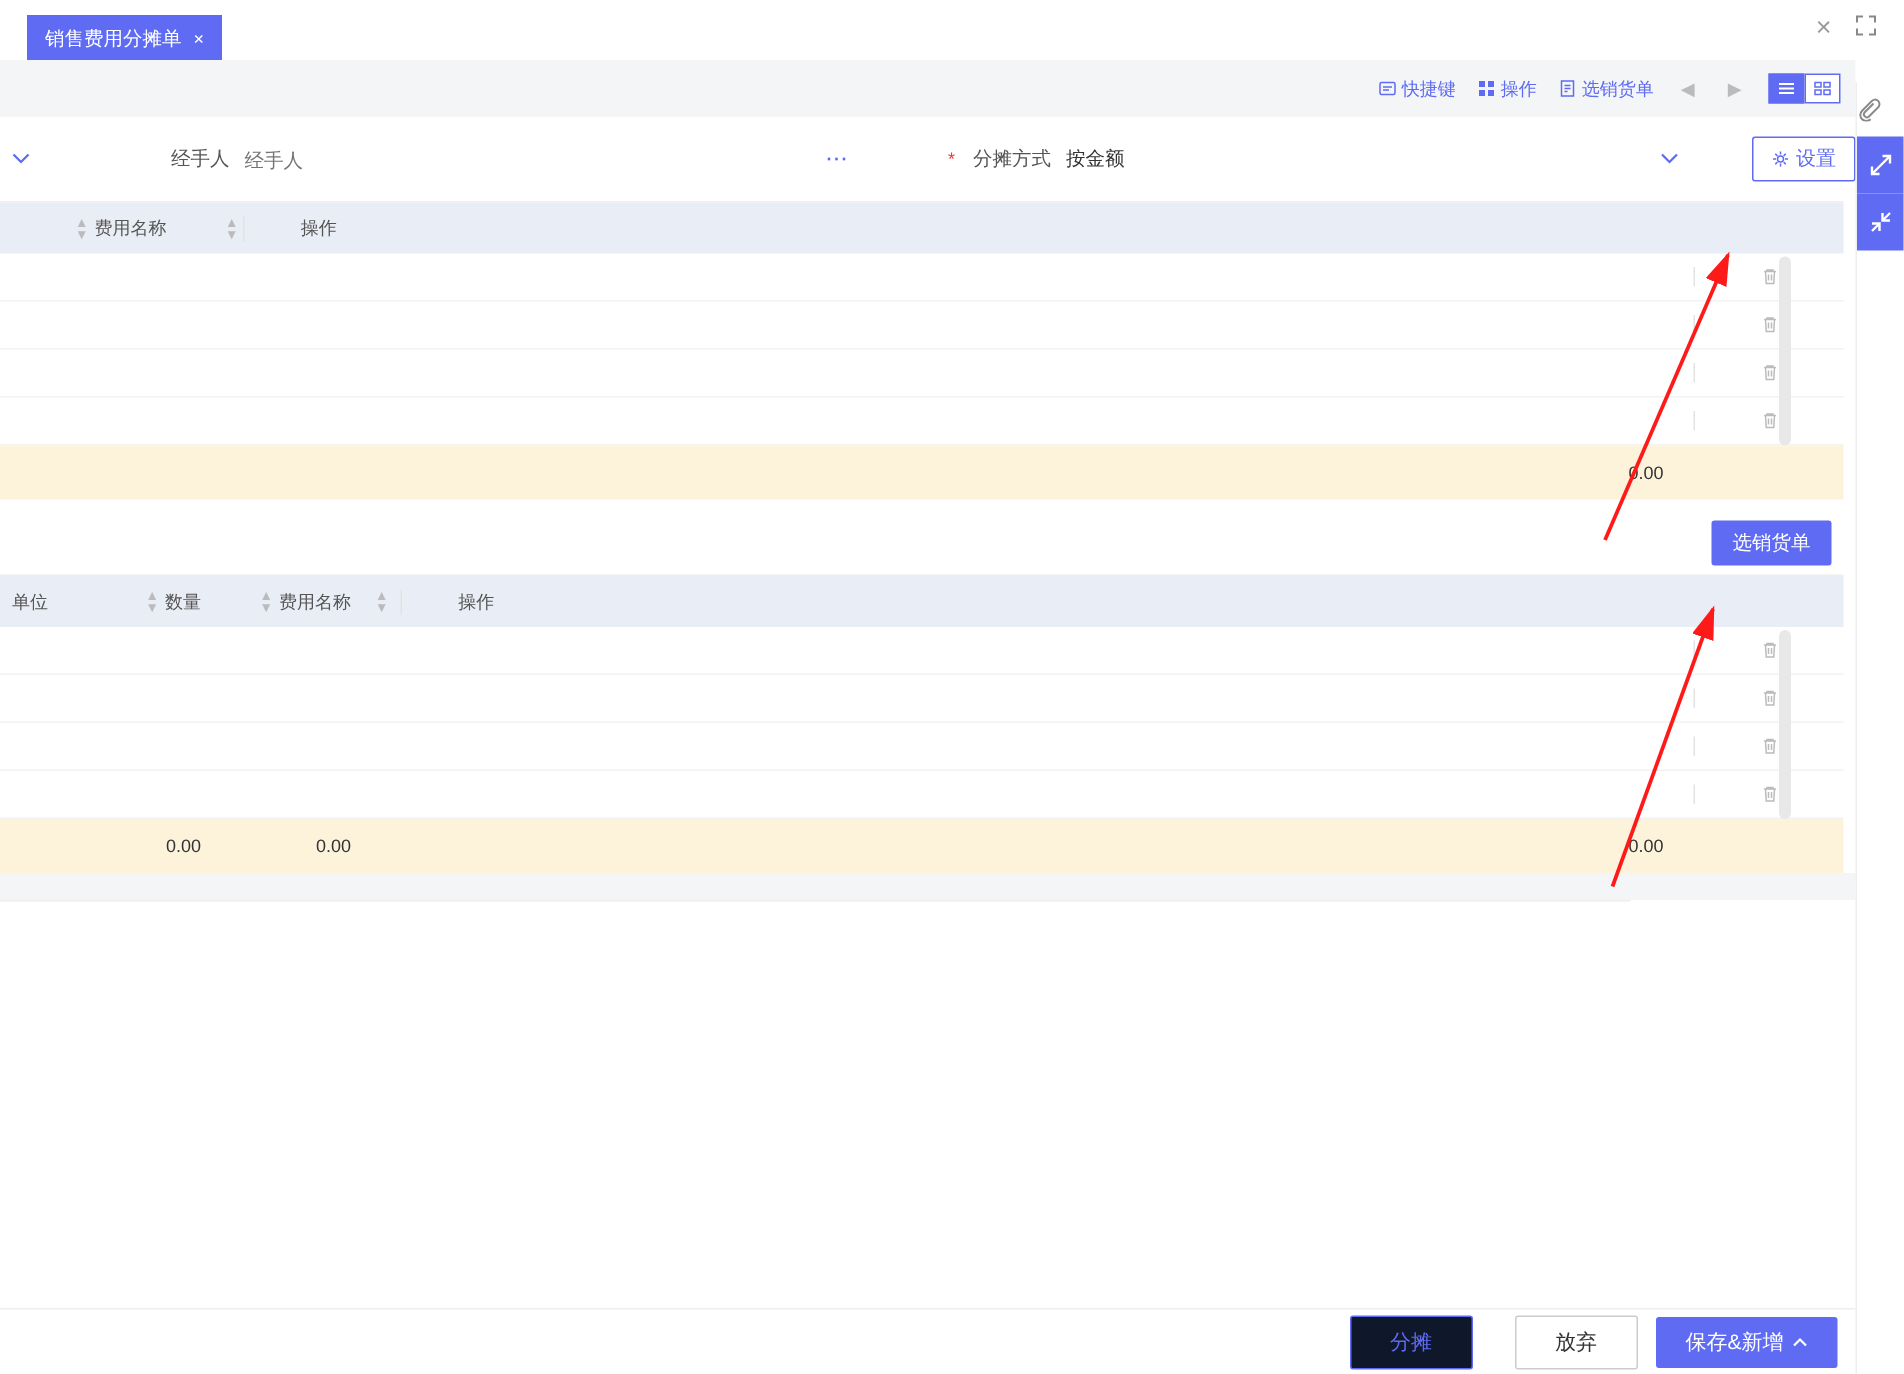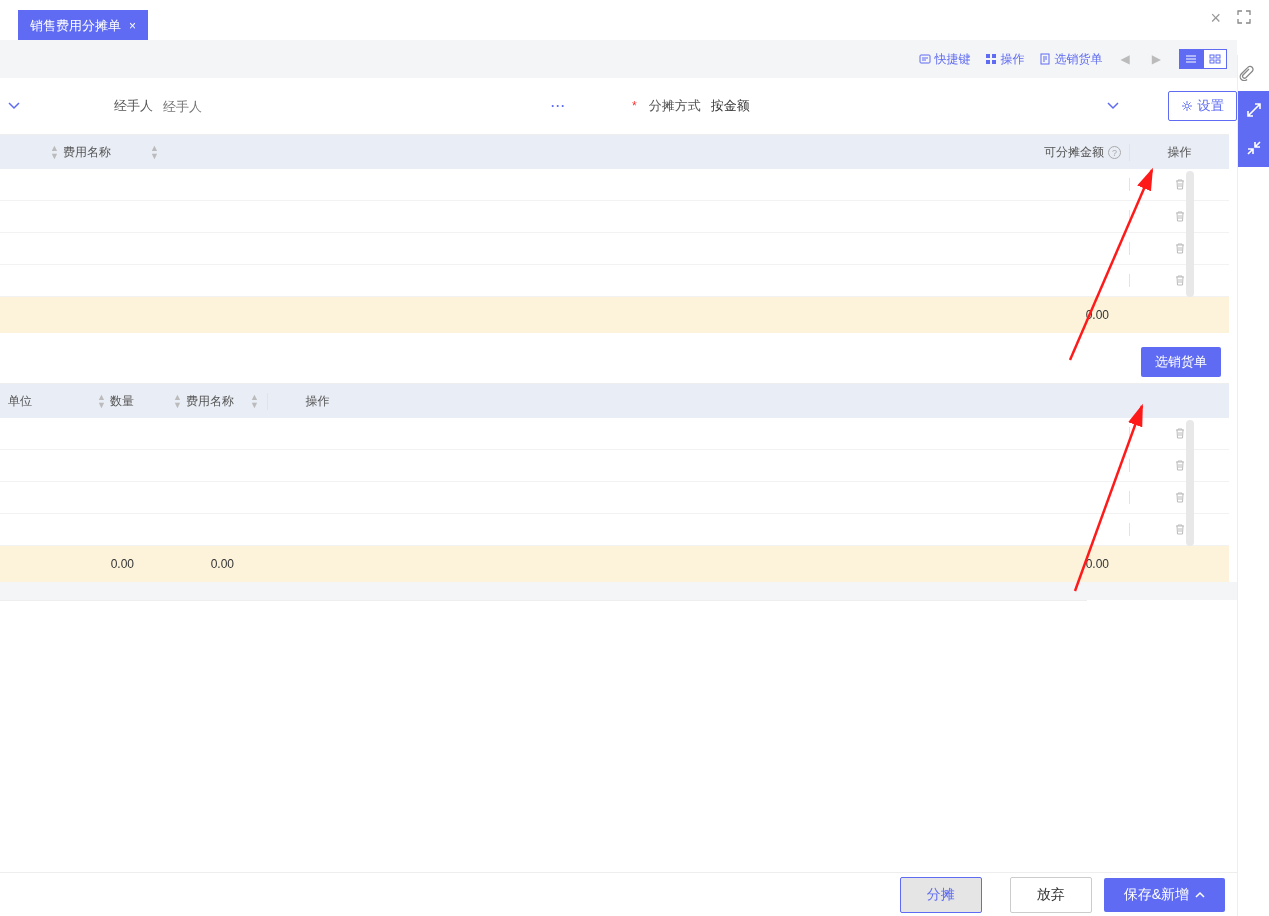--- a/index.html
+++ b/index.html
@@ -55,21 +55,21 @@
   .scroll-track1 { position:absolute; width:8px; right:35px; background:#e8e8e8; border-radius:4px;}
 
   
   .divider { height:18px; background:#f4f5f7; width:1237px; }
 
   
   .remark { height:40px; border-top:1px solid #eee; width:1087px; }
 
   
   .footer { position:absolute; bottom:0; left:0; width:1237px; height:44px; border-top:1px solid #eee; display:flex; justify-content:flex-end; align-items:center; gap:12px; padding:0 12px;}
-  .btn-outline2 { border:1px solid #5E6BF2; color:#5E6BF2; background:#e5e5e5; padding:8px 26px; border-radius:2px; font-size:14px; cursor:pointer;}
+  .btn-outline2 { border:1px solid #5E6BF2; color:#5E6BF2; background:#0f172a; padding:8px 26px; border-radius:2px; font-size:14px; cursor:pointer;}
   .btn-outline3 { border:1px solid #ccc; color:#333; background:#fff; padding:8px 26px; border-radius:2px; font-size:14px; cursor:pointer;margin-left:16px;}
   .btn-big { background:#5E6BF2; color:#fff; border:none; padding:8px 20px; border-radius:2px; font-size:14px; display:inline-flex; align-items:center; gap:6px; cursor:pointer;}
 
   
   .rail { position:absolute; right:0; top:55px; width:32px; height:861px; border-left:1px solid #eee;}
   .rail .clip { text-align:center; padding:10px 0; color:#888; cursor:pointer;}
   .rail .expand-box { width:32px; height:38px; background:#5E6BF2; display:flex; align-items:center; justify-content:center; color:#fff; cursor:pointer;}
 
   
   .arrow-svg { position:absolute; pointer-events:none; }
@@ -174,24 +174,20 @@
   <div class="tbl" style="position:relative;">
     <div class="tbl-head">
       <div class="cell" style="width:42px;"></div>
       <div class="cell" style="width:100px;">
           <span class="sort-icon"></span>
           <span>费用名称</span>
         </div>
       <div class="cell" style="width:20px;">
           <span class="sort-icon"></span>
         </div>
-      <div class="cell right" style="flex:1;">
-          <span>可分摊金额</span>
-          <span class="help-icon">?</span>
-        </div>
       <div class="cell op-col">
           <span>操作</span>
         </div>
     </div>
     <div class="tbl-row">
         <div class="cell" style="width:42px;"></div>
         <div class="cell" style="width:100px;"></div>
         <div class="cell" style="flex:1;"></div>
         <div class="cell op-col">
           <span class="del-icon">

